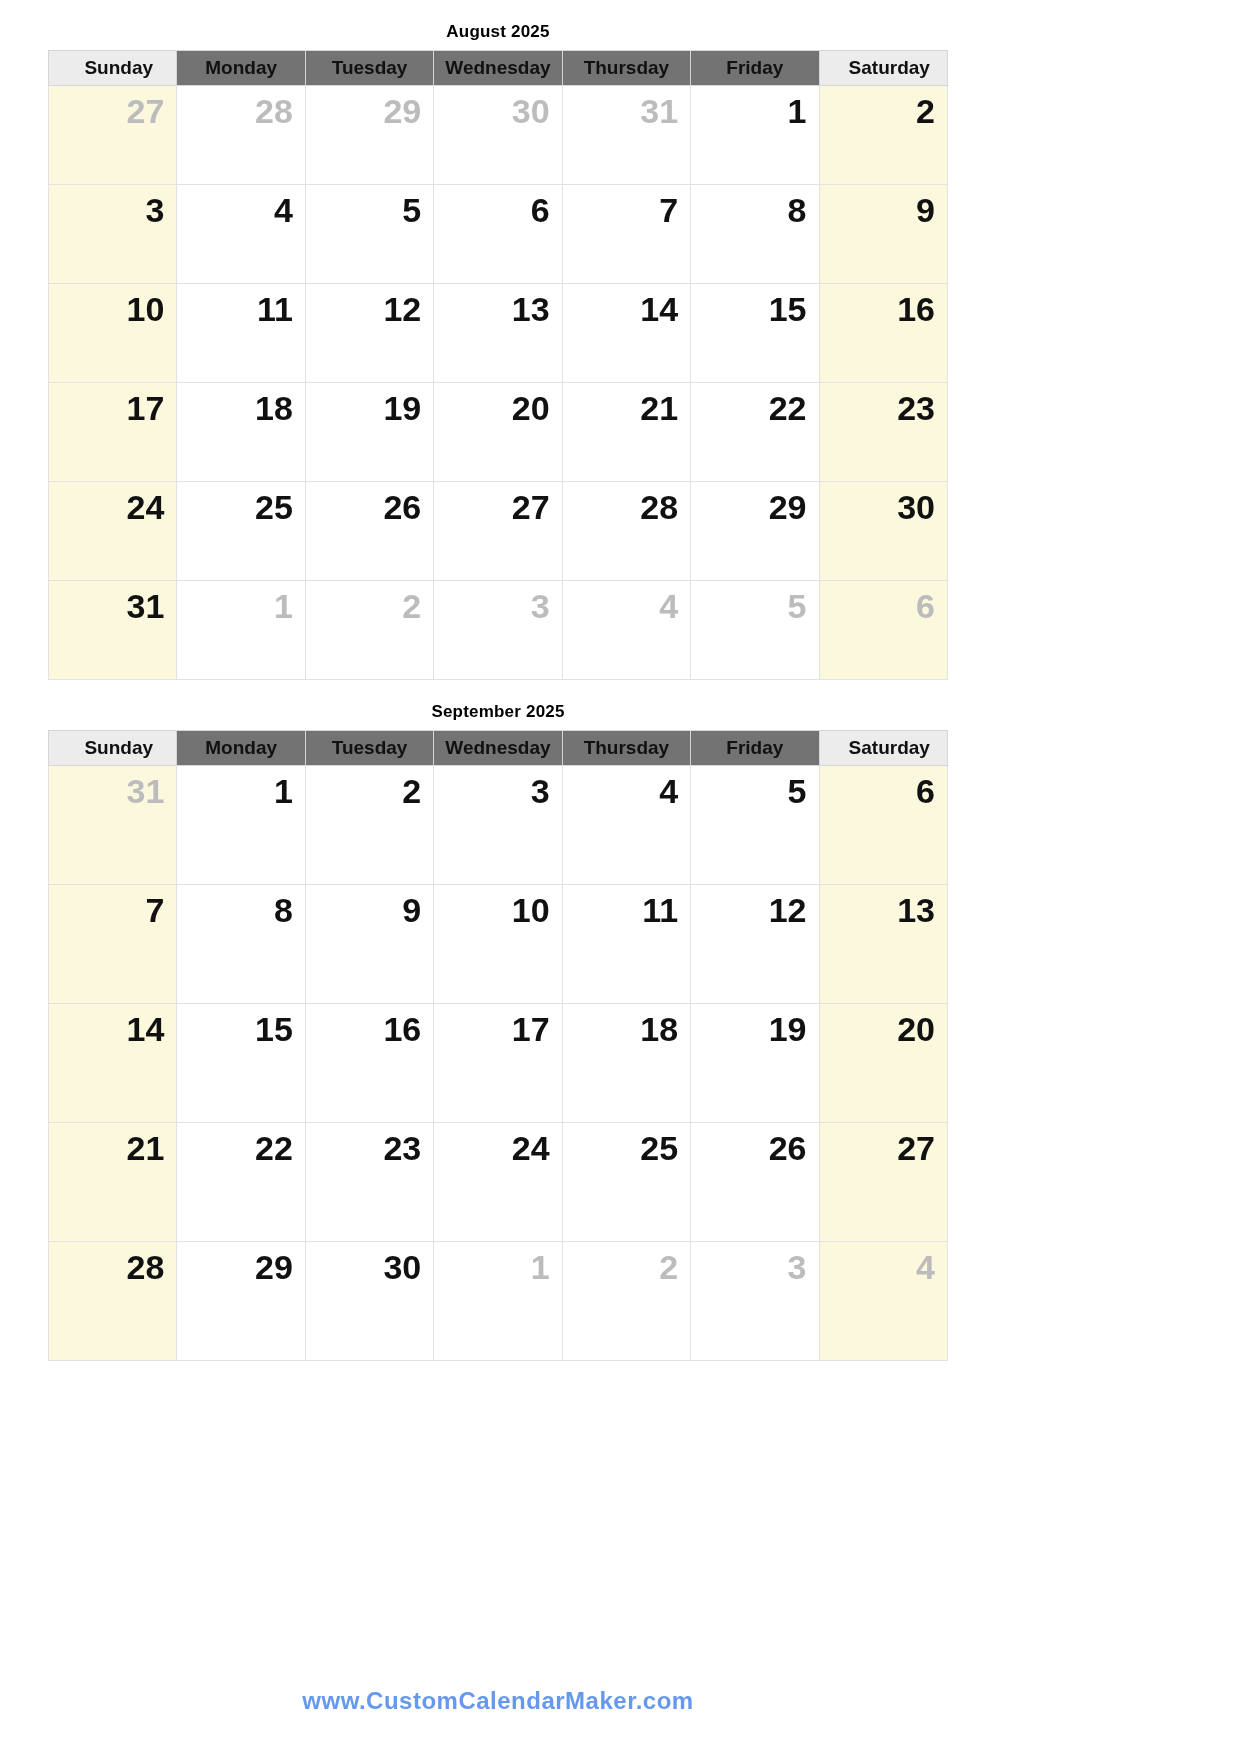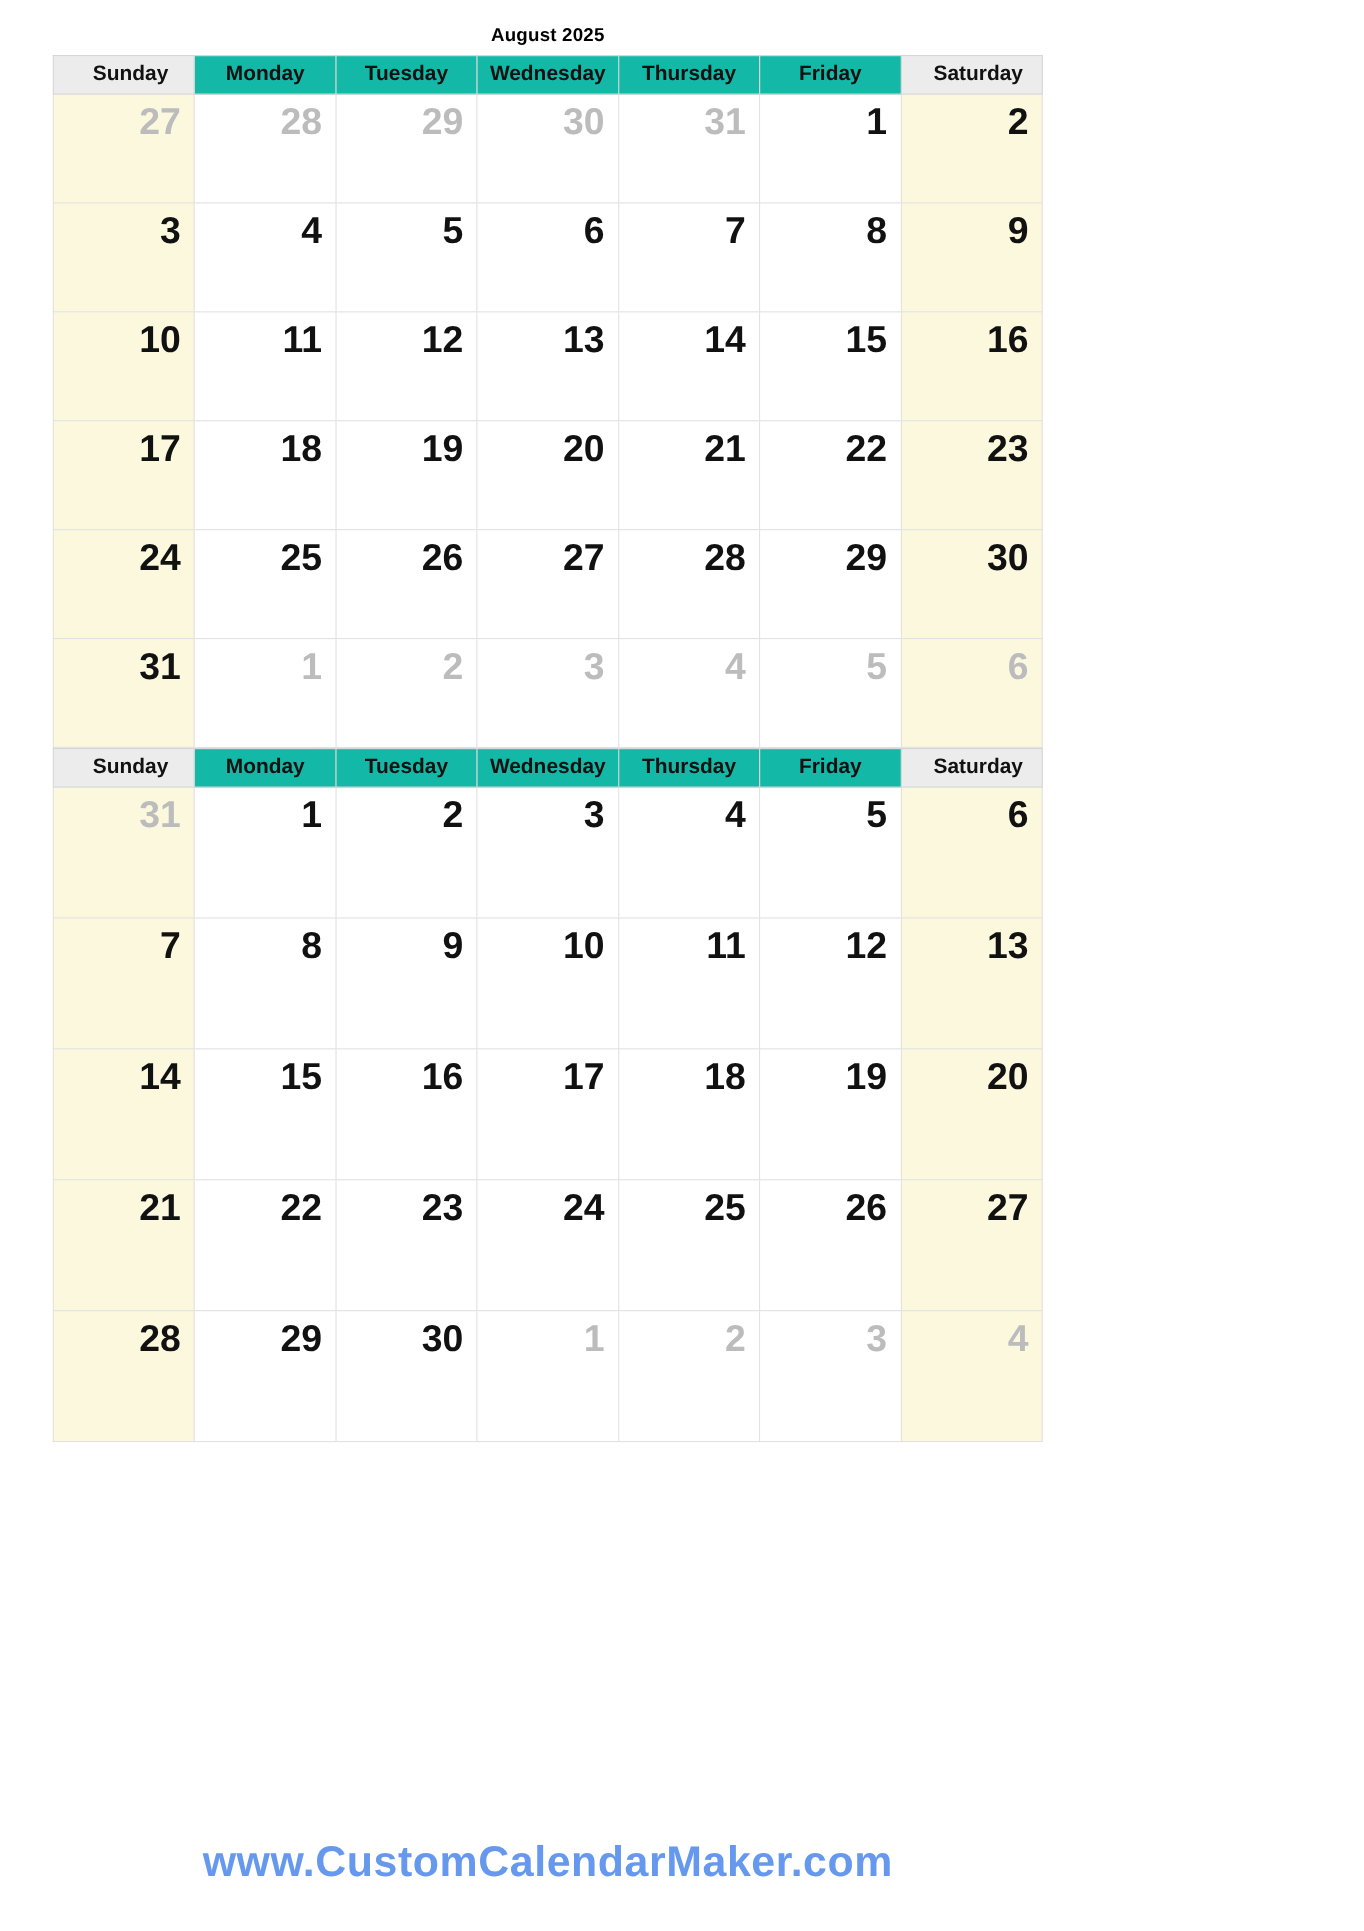--- a/index.html
+++ b/index.html
@@ -32,21 +32,21 @@
     color: #000000;
     padding: 22px 0 8px 0;
     letter-spacing: 0.2px;
   }
   table.cal {
     width: 100%;
     border-collapse: collapse;
     table-layout: fixed;
   }
   table.cal th {
-    background: #14b8a6;
+    background: #737373;
     border: 1px solid #d6d6d6;
     font-size: 19px;
     font-weight: bold;
     color: #111111;
     height: 34px;
     padding: 0;
     text-align: center;
     vertical-align: middle;
   }
   table.cal td {
@@ -72,21 +72,21 @@
     color: #bcbcbc;
   }
   .aug td { height: 92px; }
   .sep td { height: 112px; }
   .footer {
     margin-top: auto;
     text-align: center;
     padding: 34px 0 40px 0;
   }
   .footer-link {
-    font-size: 39px;
+    font-size: 24px;
     font-weight: bold;
     color: #6699ee;
     letter-spacing: 0.5px;
     text-decoration: none;
   }
 </style>
 </head>
 <body>
 
 <div class="page">
@@ -158,20 +158,21 @@
           <td class="other">3</td>
           <td class="other">4</td>
           <td class="other">5</td>
           <td class="weekend other">6</td>
         </tr>
       </tbody>
     </table>
   </div>
 
   <div class="month-block">
+    <div class="month-title">September 2025</div>
     <table class="cal sep">
       <thead>
         <tr>
           <th class="weekend">Sunday</th>
           <th>Monday</th>
           <th>Tuesday</th>
           <th>Wednesday</th>
           <th>Thursday</th>
           <th>Friday</th>
           <th class="weekend">Saturday</th>

